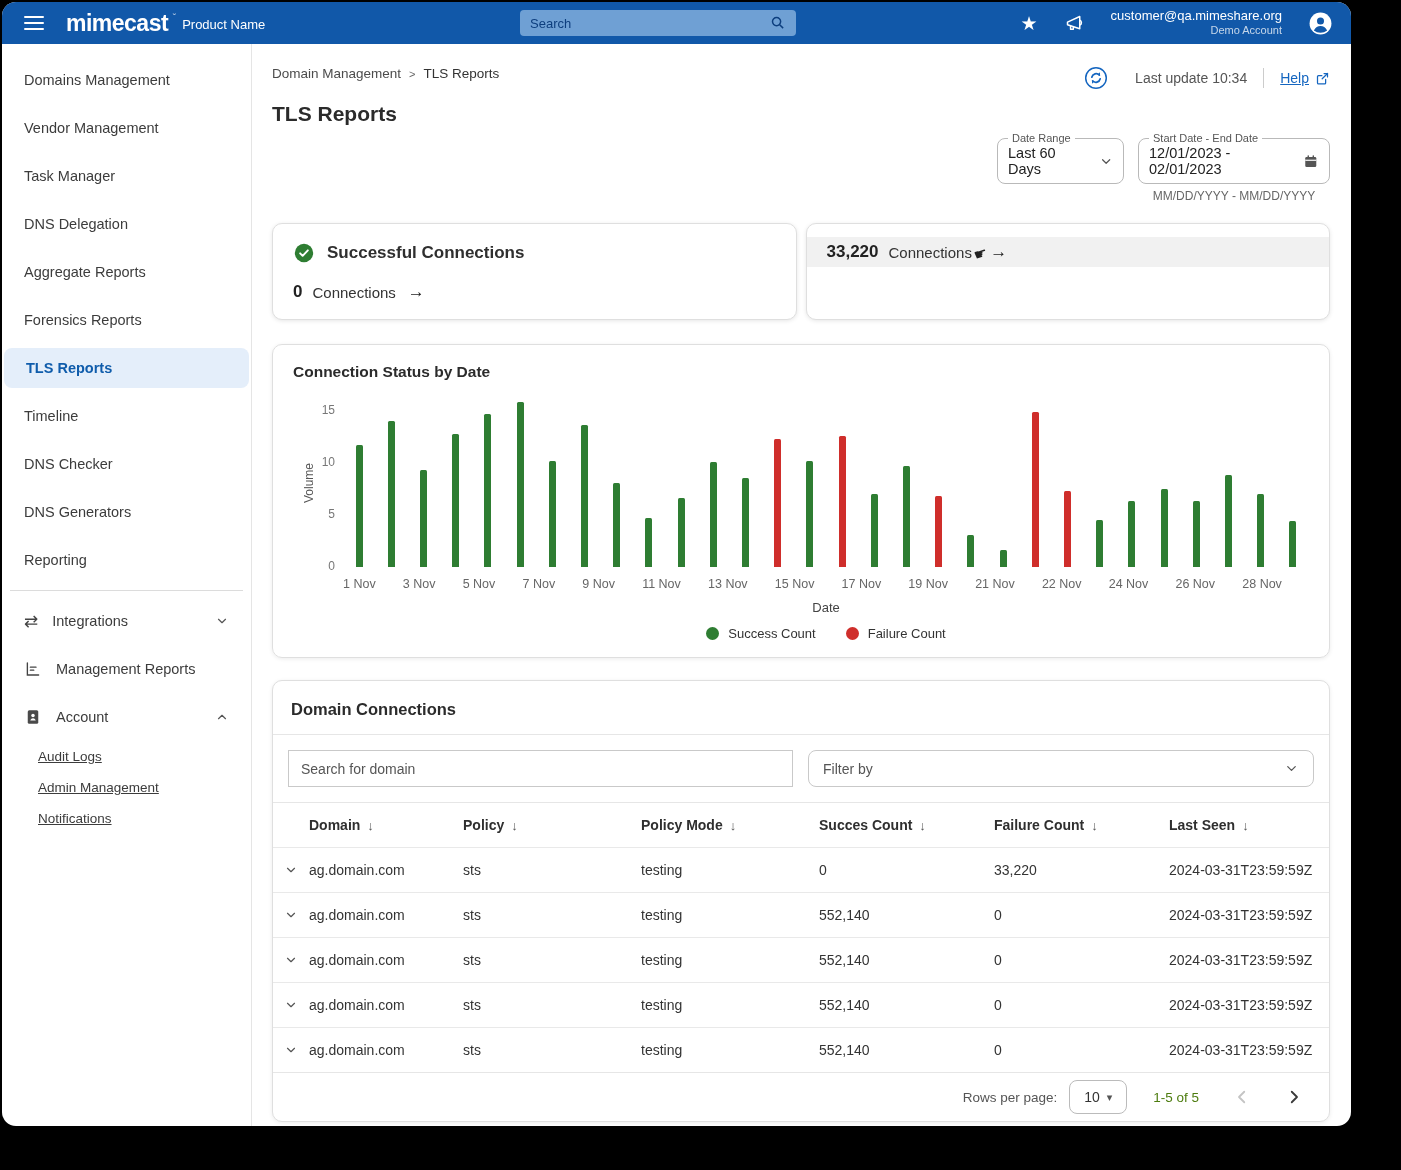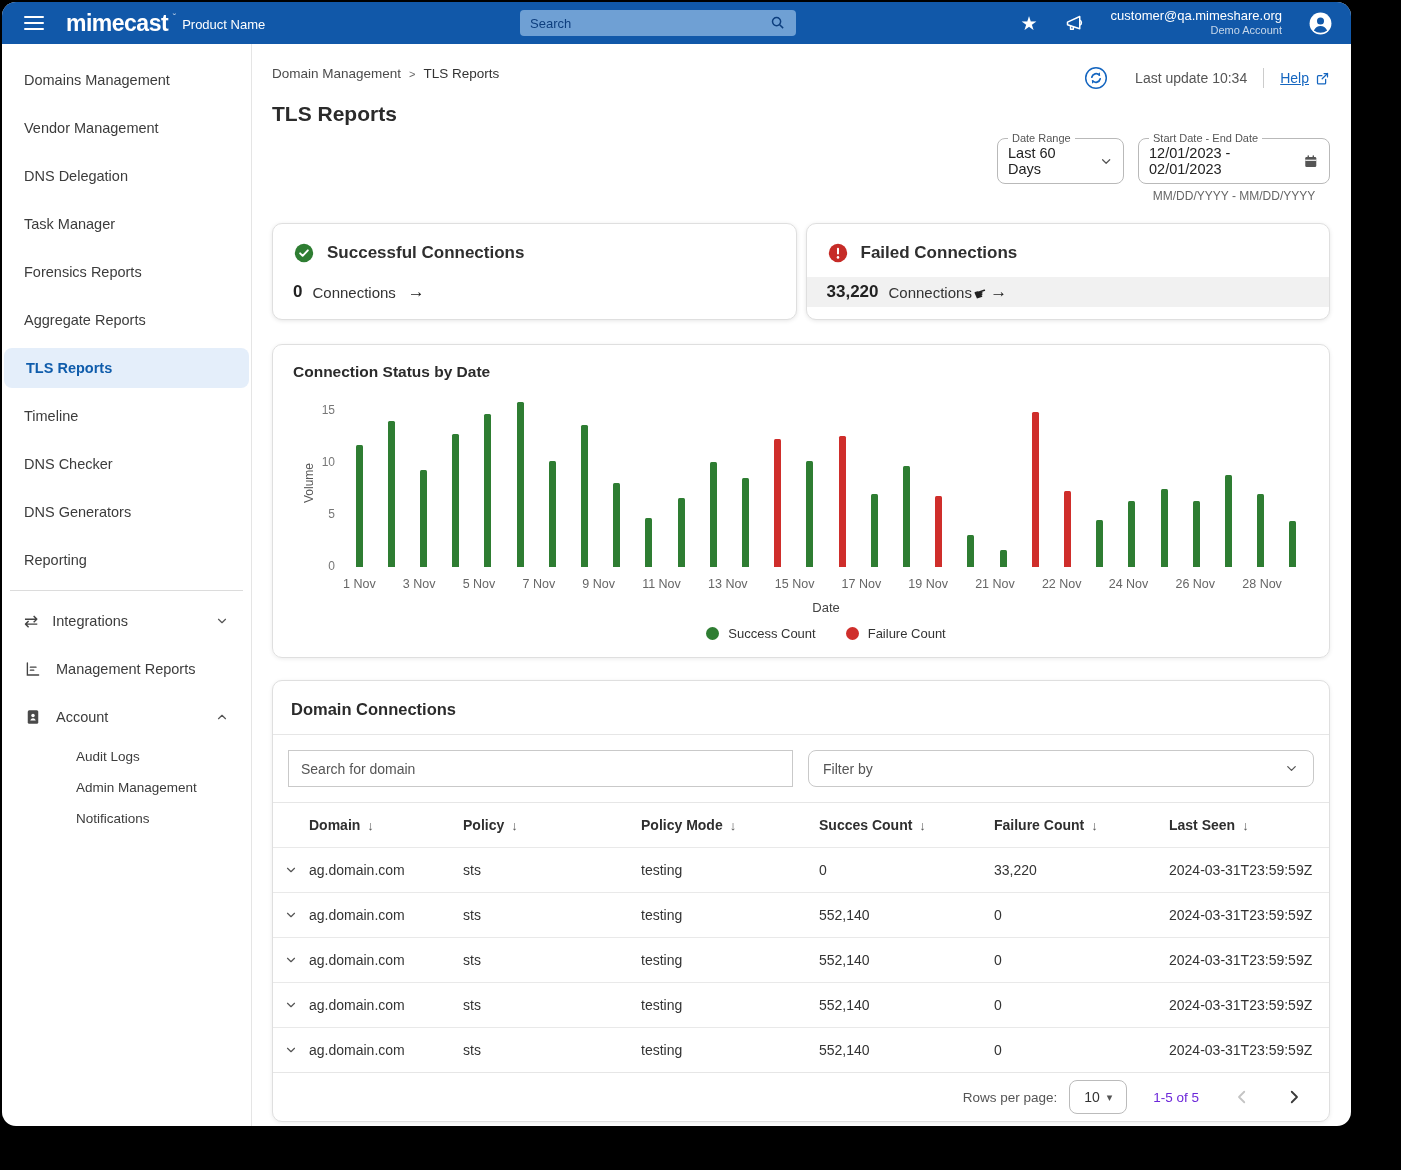--- a/index.html
+++ b/index.html
@@ -27,21 +27,21 @@
   .body-wrap { display:flex; height:calc(100% - 42px); }
 
   
   .sidebar { width:250px; border-right:1px solid #e5e5e5; padding-top:12px; flex-shrink:0; }
   .side-item { height:48px; display:flex; align-items:center; padding-left:22px; font-size:14.5px; color:#3c3c3c; cursor:pointer; }
   .side-item.active { height:40px; margin:4px 2px; background:#e4eefa; border-radius:8px; color:#0f5cab; font-weight:700; }
   .side-divider { border-top:1px solid #dcdcdc; margin:6px 8px; }
   .side-section { height:48px; display:flex; align-items:center; padding:0 22px; font-size:14.5px; color:#3c3c3c; cursor:pointer; gap:14px; }
   .side-section .grow { flex:1; }
   .icon-swap { font-size:17px; color:#444; }
-  .side-sub { height:31px; display:flex; align-items:center; padding-left:74px; font-size:13.5px; color:#3c3c3c; cursor:pointer; }
+  .side-sub { height:31px; display:flex; align-items:center; padding-left:36px; font-size:13.5px; color:#3c3c3c; cursor:pointer;text-decoration:underline; }
   .chev { stroke:#555; fill:none; stroke-width:2; stroke-linecap:round; stroke-linejoin:round; }
 
   
   .main { flex:1; padding:22px 21px 0 20px; overflow:hidden; }
   .top-row { display:flex; justify-content:space-between; align-items:flex-start; }
   .breadcrumb { font-size:13.5px; color:#4c4c4c; display:flex; align-items:center; gap:8px; }
   .breadcrumb .sep { font-size:11px; color:#666; }
   .breadcrumb .current { color:#333; }
   .meta { display:flex; align-items:center; }
   .last-update { font-size:14px; color:#555; margin-left:27px; }
@@ -97,21 +97,21 @@
   .grid-row { display:grid; grid-template-columns:36px 154px 178px 178px 175px 175px 1fr; align-items:center; }
   .thead { border-top:1px solid #e6e6e6; height:45px; font-size:14px; font-weight:700; color:#2f2f2f; }
   .th { display:flex; align-items:center; gap:7px; cursor:pointer; }
   .sort { font-size:13px; color:#555; font-weight:400; }
   .trow { border-top:1px solid #e9e9e9; height:45px; font-size:14px; color:#333; }
   .row-chev { display:flex; justify-content:center; cursor:pointer; }
   .pagination { border-top:1px solid #e6e6e6; height:49px; display:flex; align-items:center; justify-content:flex-end; padding-right:22px; }
   .pag-label { font-size:13.5px; color:#555; }
   .page-size { margin-left:12px; width:58px; height:34px; border:1px solid #bbb; border-radius:8px; display:flex; align-items:center; justify-content:center; gap:7px; font-size:14px; color:#333; cursor:pointer; }
   .page-size .caret { font-size:11px; color:#555; }
-  .pag-range { font-size:13.5px; color:#6d28d9; margin:0 30px 0 26px; }
+  .pag-range { font-size:13.5px; color:#4d7c0f; margin:0 30px 0 26px; }
   .pag-btn { background:none; border:none; cursor:pointer; display:flex; padding:4px; }
   .pag-btn + .pag-btn { margin-left:26px; }
 </style>
 </head>
 <body>
 
 <div class="window">
 
   <header class="navbar">
     <div class="hamburger">
@@ -149,24 +149,24 @@
           </svg>
       </span>
     </div>
   </header>
 
   <div class="body-wrap">
 
     <nav class="sidebar">
       <div class="side-item">Domains Management</div>
       <div class="side-item">Vendor Management</div>
+      <div class="side-item">Task Manager</div>
       <div class="side-item">DNS Delegation</div>
-      <div class="side-item">Task Manager</div>
+      <div class="side-item">Aggregate Reports</div>
       <div class="side-item">Forensics Reports</div>
-      <div class="side-item">Aggregate Reports</div>
       <div class="side-item active">TLS Reports</div>
       <div class="side-item">Timeline</div>
       <div class="side-item">DNS Checker</div>
       <div class="side-item">DNS Generators</div>
       <div class="side-item">Reporting</div>
       <div class="side-divider"></div>
 
       <div class="side-section">
         <span class="icon-swap">⇄</span>
         <span>Integrations</span>
@@ -273,28 +273,20 @@
             <span class="card-title">Successful Connections</span>
           </div>
           <div class="card-value">
             <b>0</b>
             <span>Connections</span>
             <span class="card-arrow">→</span>
           </div>
         </section>
 
         <section class="card">
-          <div class="card-head">
-            <svg width="22" height="22" viewBox="0 0 24 24">
-                <circle cx="12" cy="12" r="10" fill="#c62b27"></circle>
-                <rect x="10.9" y="6.2" width="2.2" height="7.4" rx="1.1" fill="#fff"></rect>
-                <circle cx="12" cy="16.8" r="1.4" fill="#fff"></circle>
-              </svg>
-            <span class="card-title">Failed Connections</span>
-          </div>
           <div class="card-value highlight">
             <b>33,220</b>
             <span>Connections</span>
             <span class="hand">☛</span>
             <span class="card-arrow">→</span>
           </div>
         </section>
       </div>
 
       <section class="chart-card">

